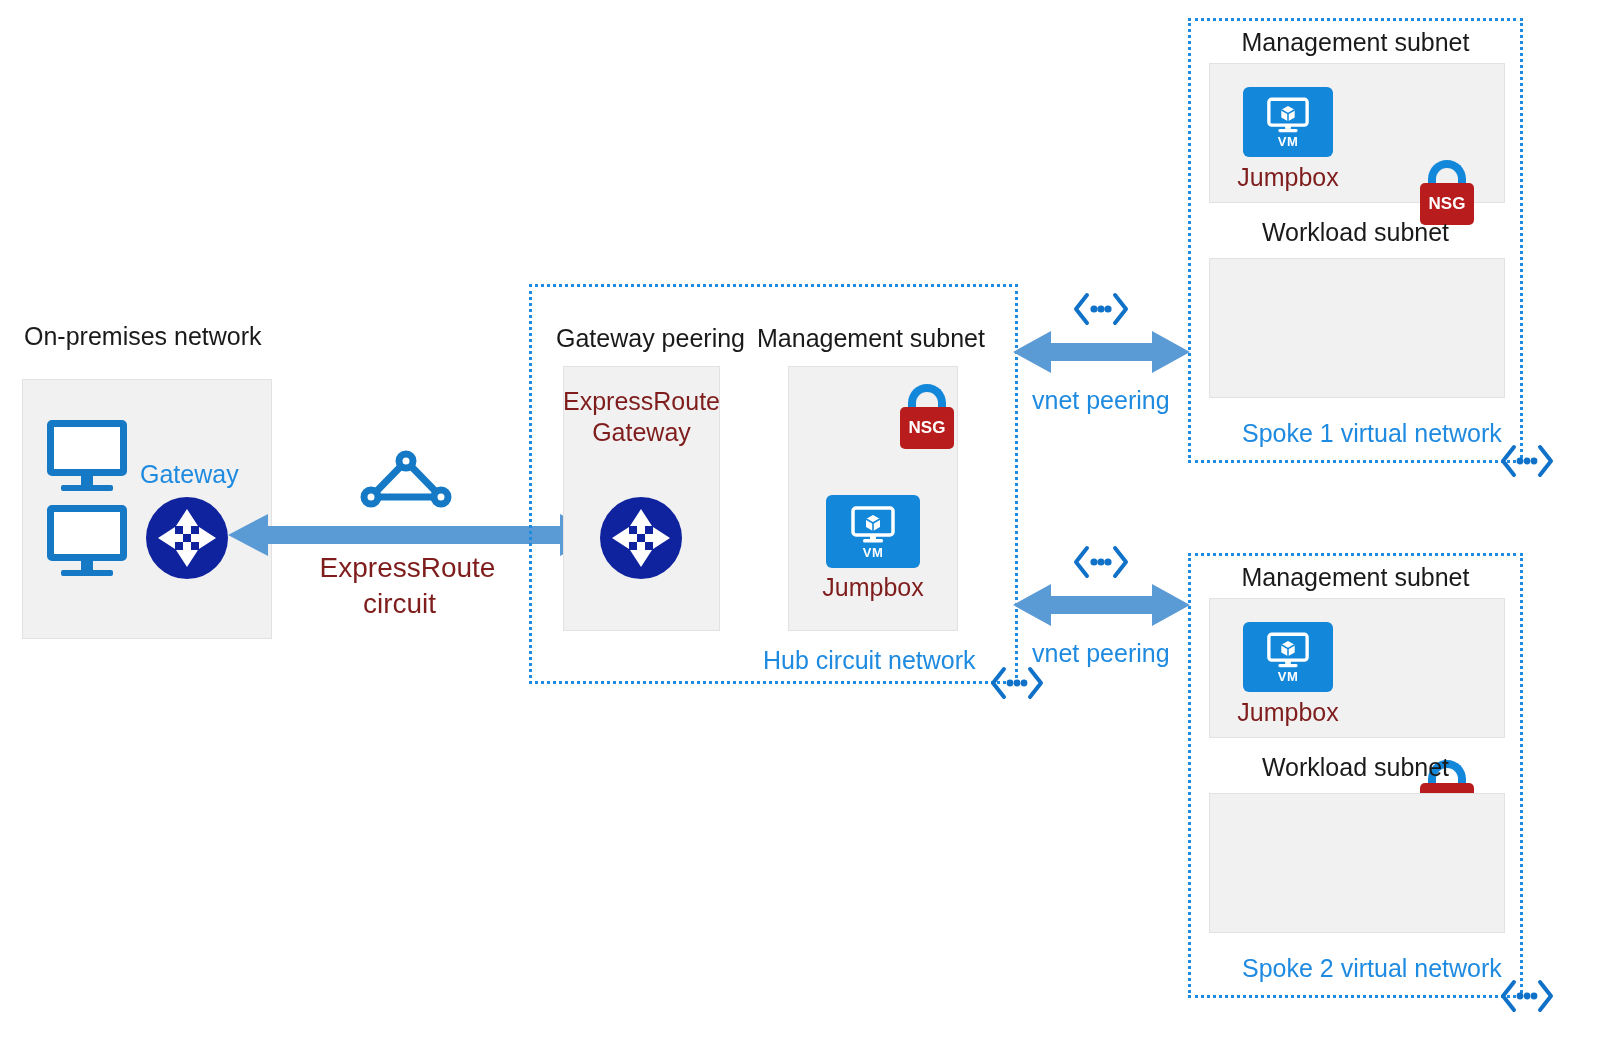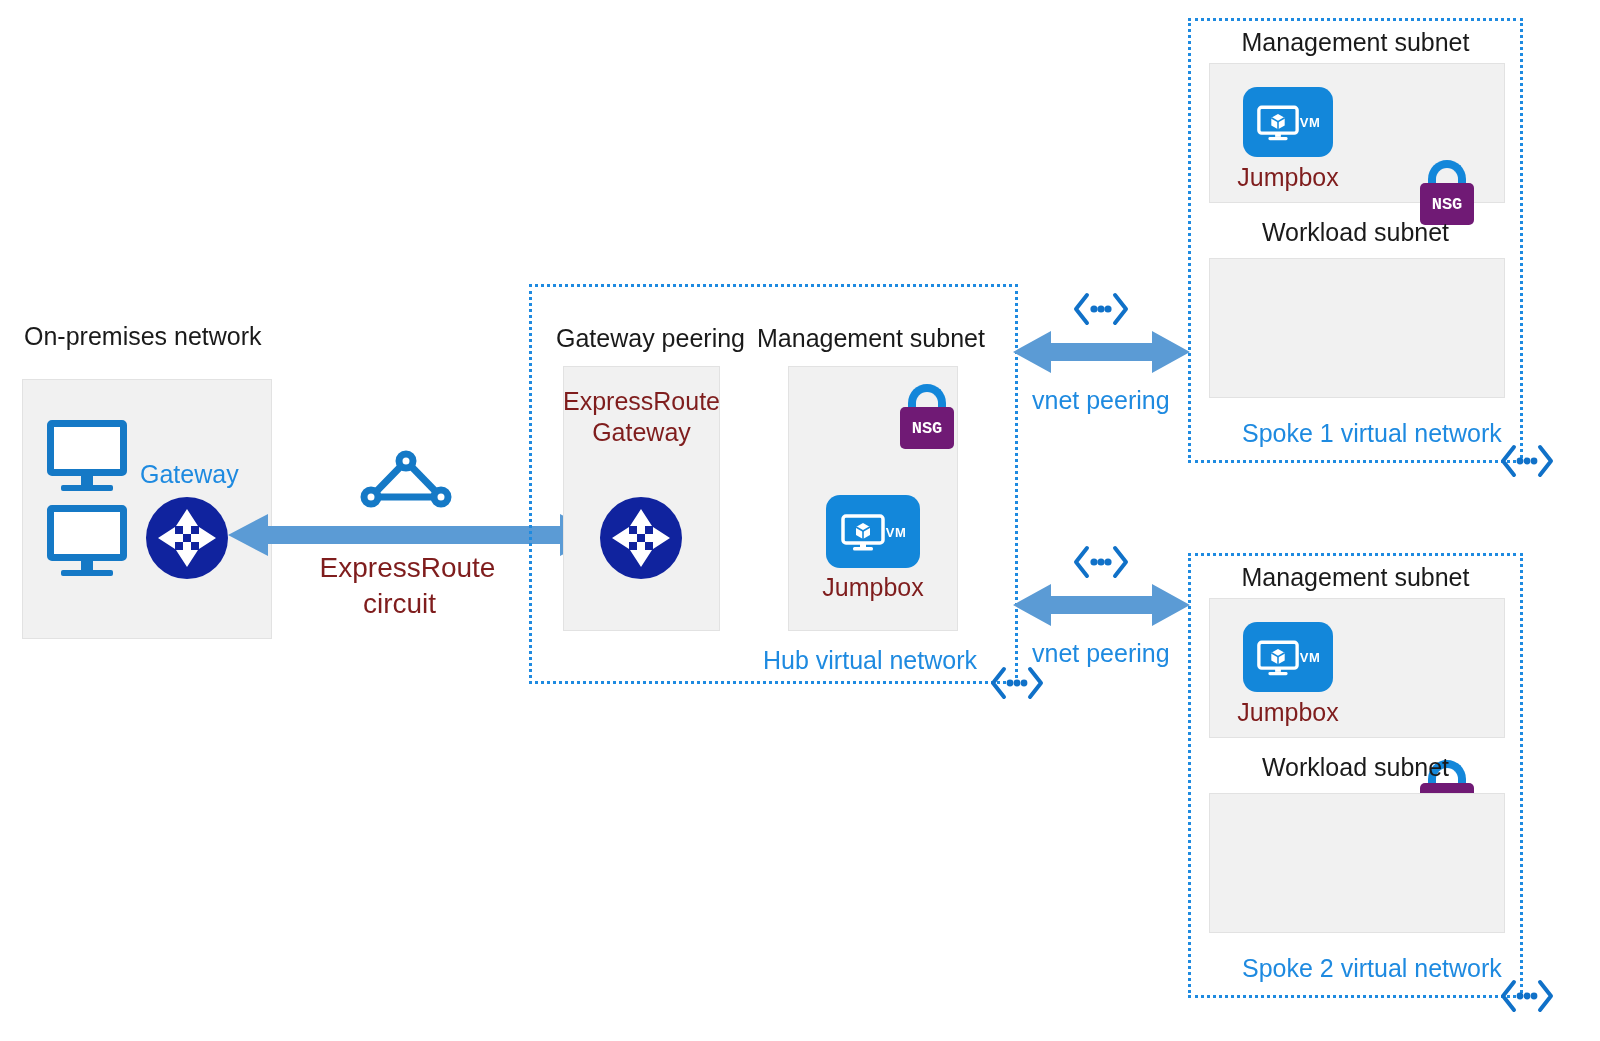--- a/index.html
+++ b/index.html
@@ -78,23 +78,23 @@
   }
 
   .router {
     border-radius: 50%;
     background: #10239e;
   }
   .router svg { display: block; }
 
   .vm-tile {
     background: #1387da;
-    border-radius: 14px;
+    border-radius: 6px;
     display: flex;
-    flex-direction: row;
+    flex-direction: column;
     align-items: center;
     justify-content: center;
   }
   .vm-tile .vm-text {
     color: #ffffff;
     font-weight: bold;
     letter-spacing: .5px;
   }
 
   .nsg-icon { position: relative; }
@@ -107,26 +107,25 @@
     border: 8px solid #1387da;
     border-bottom: none;
     border-top-left-radius: 999px;
     border-top-right-radius: 999px;
   }
   .nsg-icon .body {
     position: absolute;
     left: 0;
     bottom: 0;
     width: 100%;
-    background: #701a75;
+    background: #b91c1c;
     border-radius: 5px;
     display: flex;
     align-items: center;
     justify-content: center;
-    font-family: Liberation Mono, monospace;
   }
   .nsg-icon .body span {
     color: #ffffff;
     font-weight: bold;
   }
 
   .peer-glyph { color: #1071c8; }
   .peer-glyph svg { display: block; }
   .er-circuit svg { display: block; }
   .arrow svg { display: block; }
@@ -223,21 +222,21 @@
       <path d="M23 9 L30 13 L30 21 L23 25 L16 21 L16 13 Z" fill="#ffffff"></path>
       <path d="M16 13 L23 17 L30 13" fill="none" stroke="#1387da" stroke-width="1.6"></path>
       <path d="M23 17 L23 25" fill="none" stroke="#1387da" stroke-width="1.6"></path>
       <rect x="20" y="29" width="6" height="4" fill="#ffffff"></rect>
       <rect x="13" y="33" width="20" height="3.5" rx="1.5" fill="#ffffff"></rect>
     </svg>
     <span class="vm-text" style="font-size:13px; margin-top:1px;">VM</span>
   </div>
   <div class="abs label-blue-center" style="left:788px; top:572px; width:170px;">Jumpbox</div>
 
-  <div class="abs label-blue" style="left:763px; top:645px;">Hub virtual network</div>
+  <div class="abs label-blue" style="left:763px; top:645px;">Hub circuit network</div>
 
   <div class="abs peer-glyph" style="left:988px; top:663px; width:58px; height:40px;">
     <svg width="58" height="40" viewBox="0 0 58 40" aria-hidden="true">
       <path d="M16 6 L5 20 L16 34" fill="none" stroke="#1071c8" stroke-width="4" stroke-linecap="round" stroke-linejoin="round"></path>
       <path d="M42 6 L53 20 L42 34" fill="none" stroke="#1071c8" stroke-width="4" stroke-linecap="round" stroke-linejoin="round"></path>
       <circle cx="22" cy="20" r="3.4" fill="#1071c8"></circle>
       <circle cx="29" cy="20" r="3.4" fill="#1071c8"></circle>
       <circle cx="36" cy="20" r="3.4" fill="#1071c8"></circle>
     </svg>
   </div>

